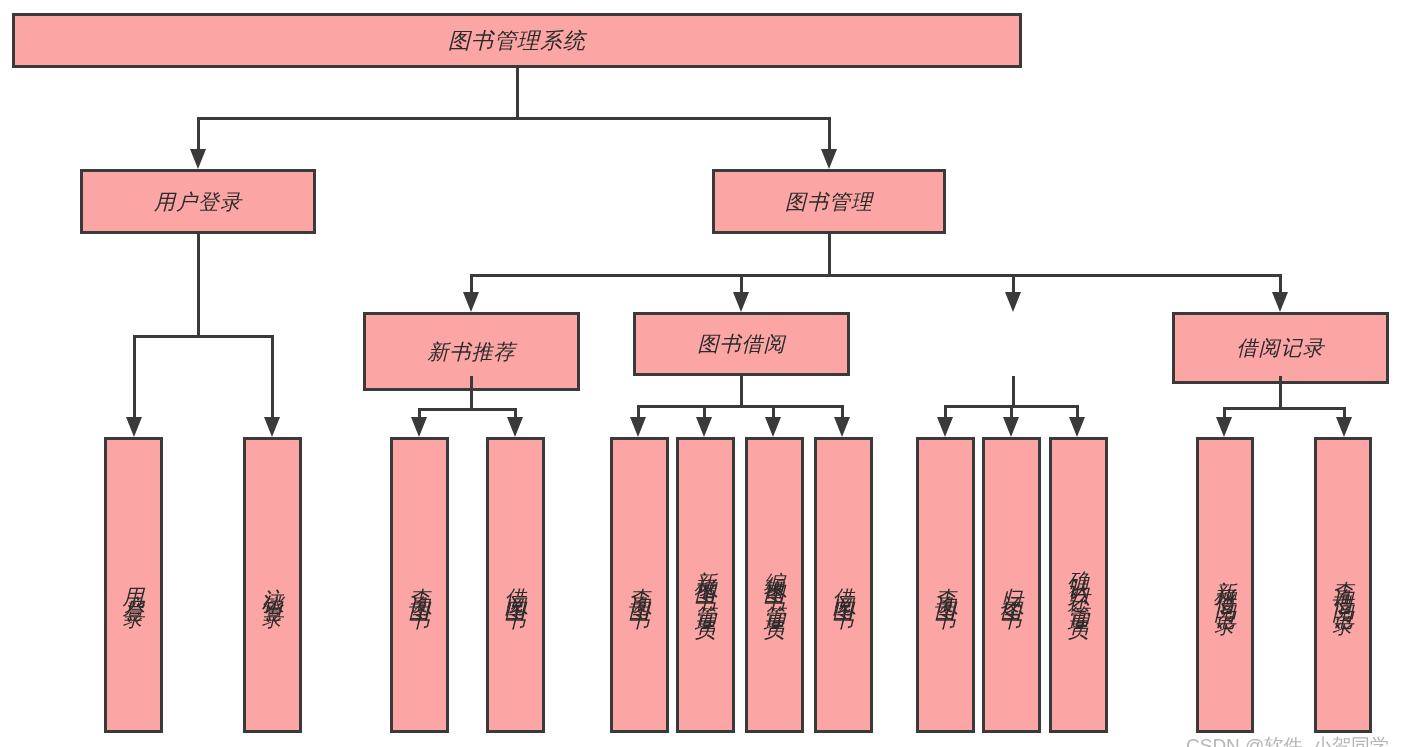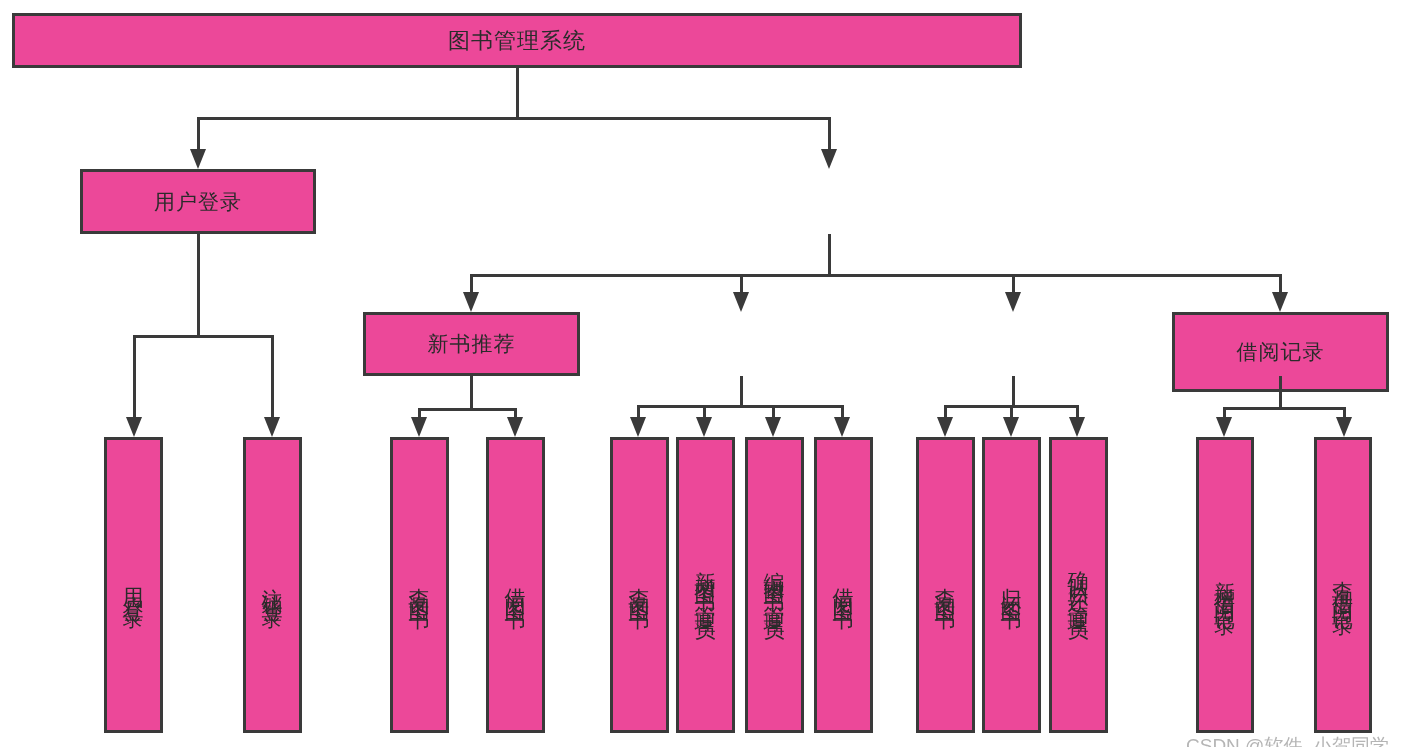--- a/index.html
+++ b/index.html
@@ -13,27 +13,28 @@
   #stage{
     position:relative;
     width:1405px;height:747px;
     background:var(--bg);
     overflow:hidden;
   }
   .node{
     position:absolute;
     box-sizing:border-box;
     border:3px solid var(--line);
-    background:#ec4899;
+    background:#fca5a5;
     display:flex;
     align-items:center;
     justify-content:center;
     color:var(--text);
     font-size:21px;
     letter-spacing:1px;
+    font-style:italic;
   }
   .node.title{font-size:22px;}
   .vlabel{
     writing-mode:vertical-rl;
     text-orientation:mixed;
     letter-spacing:7px;
     font-size:21px;
     color:var(--text);
     line-height:1;
   }
@@ -60,25 +61,31 @@
 
 <div id="stage">
 
   <div class="node title" style="left:12px;top:13px;width:1010px;height:55px">
     <span>图书管理系统</span>
   </div>
 
   <div class="node" style="left:80px;top:169px;width:236px;height:65px">
     <span>用户登录</span>
   </div>
+  <div class="node" style="left:712px;top:169px;width:234px;height:65px">
+    <span>图书管理</span>
+  </div>
 
-  <div class="node" style="left:363px;top:312px;width:217px;height:64px">
+  <div class="node" style="left:363px;top:312px;width:217px;height:79px">
     <span>新书推荐</span>
   </div>
-  <div class="node" style="left:1172px;top:312px;width:217px;height:80px">
+  <div class="node" style="left:633px;top:312px;width:217px;height:64px">
+    <span>图书借阅</span>
+  </div>
+  <div class="node" style="left:1172px;top:312px;width:217px;height:72px">
     <span>借阅记录</span>
   </div>
 
   <div class="node" style="left:104px;top:437px;width:59px;height:296px">
     <span class="vlabel">用户登录</span>
   </div>
   <div class="node" style="left:243px;top:437px;width:59px;height:296px">
     <span class="vlabel">注销登录</span>
   </div>
 

